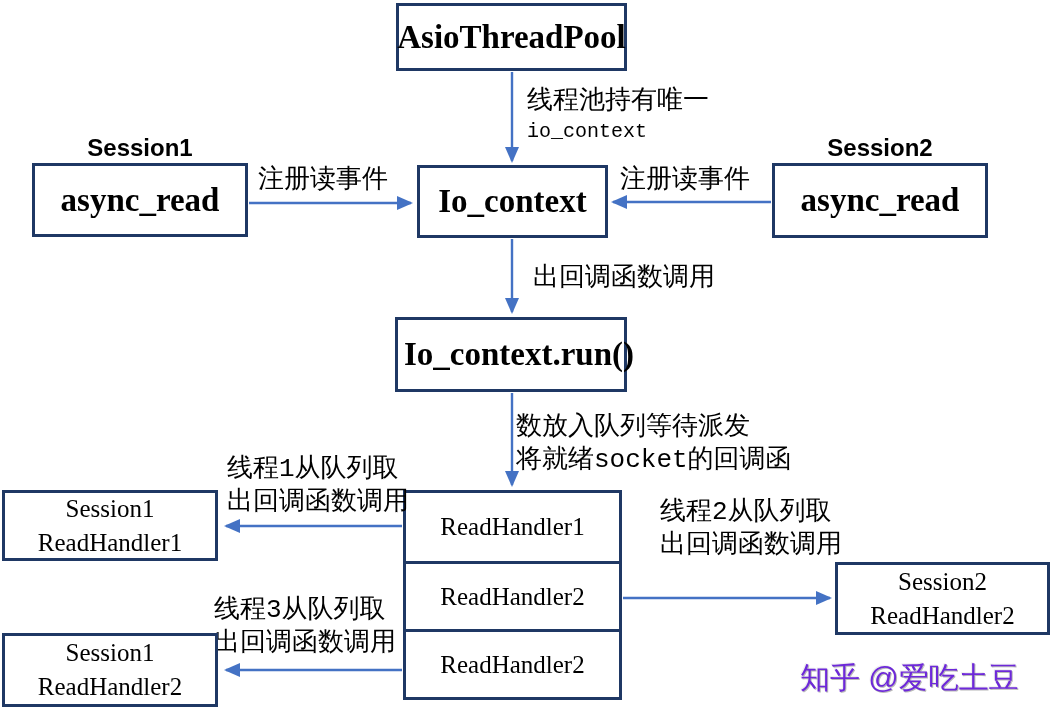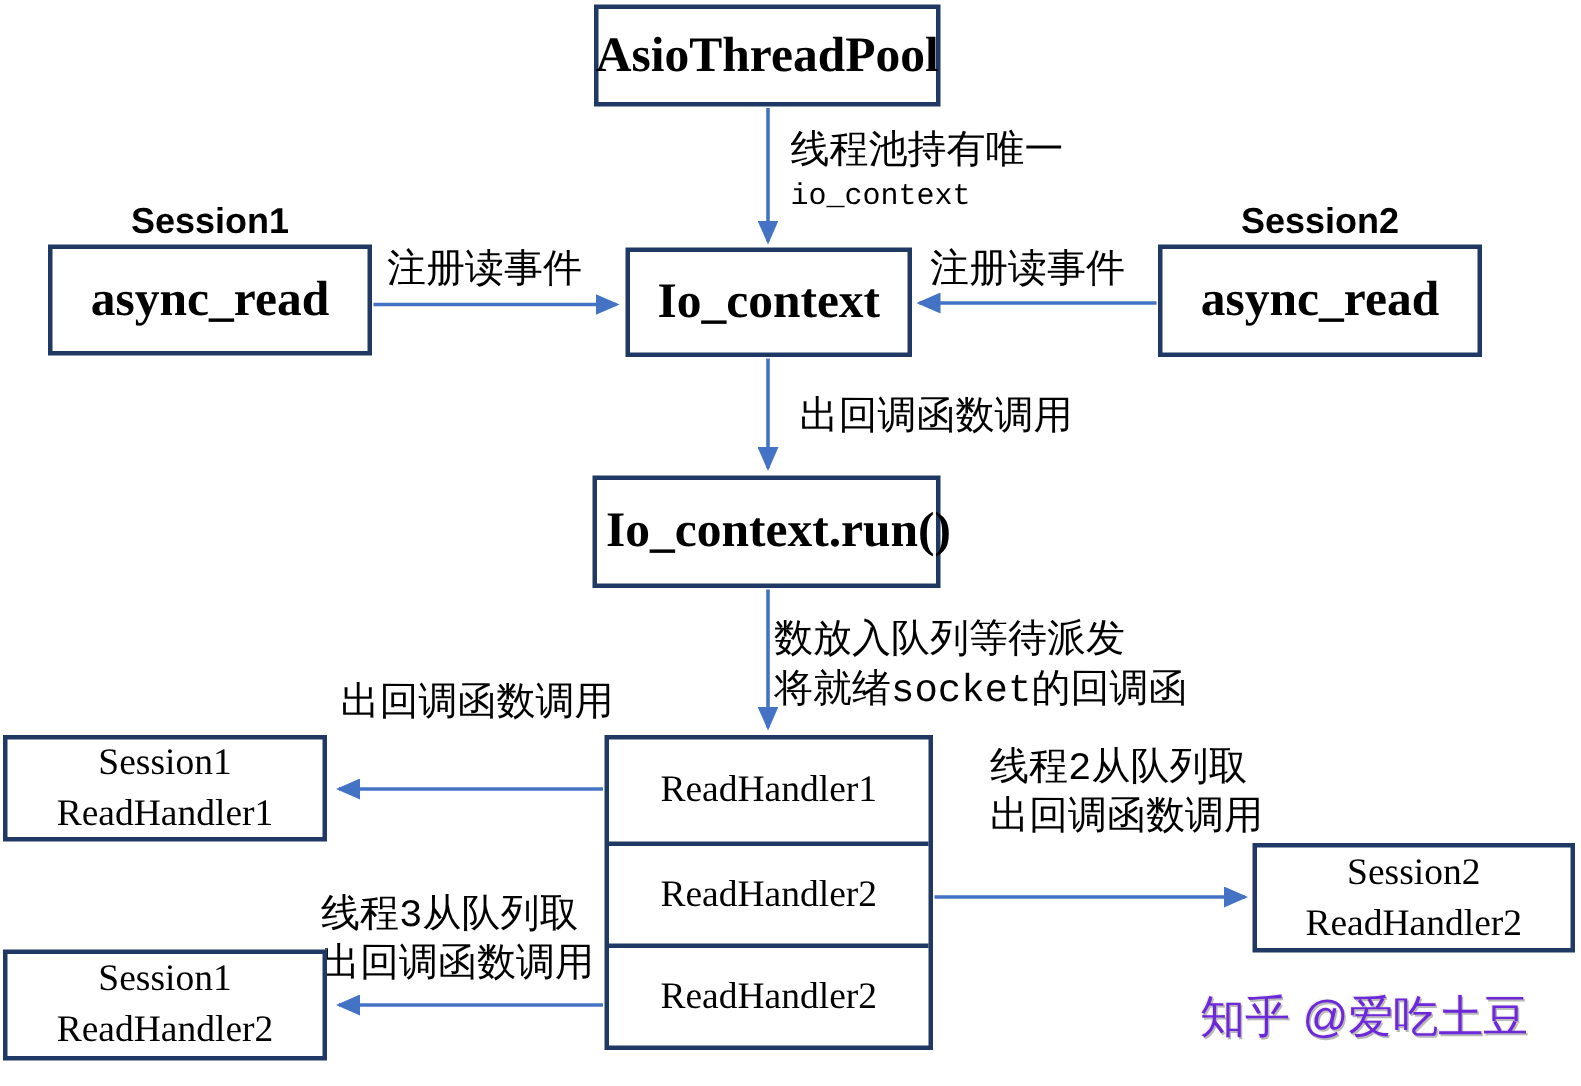--- a/index.html
+++ b/index.html
@@ -88,20 +88,21 @@
     <div>将就绪socket的回调函</div>
   </div>
 
   <div class="queue" style="left:403px;top:490px;width:219px;">
     <div class="queue-row">ReadHandler1</div>
     <div class="queue-row">ReadHandler2</div>
     <div class="queue-row">ReadHandler2</div>
   </div>
 
   <div class="edge-label" style="left:227px;top:453px;">
+    <div>线程1从队列取</div>
     <div>出回调函数调用</div>
   </div>
   <div class="edge-label" style="left:214px;top:594px;">
     <div>线程3从队列取</div>
     <div>出回调函数调用</div>
   </div>
   <div class="edge-label" style="left:638px;top:496px;margin-left:22px;">
     <div>线程2从队列取</div>
     <div>出回调函数调用</div>
   </div>

